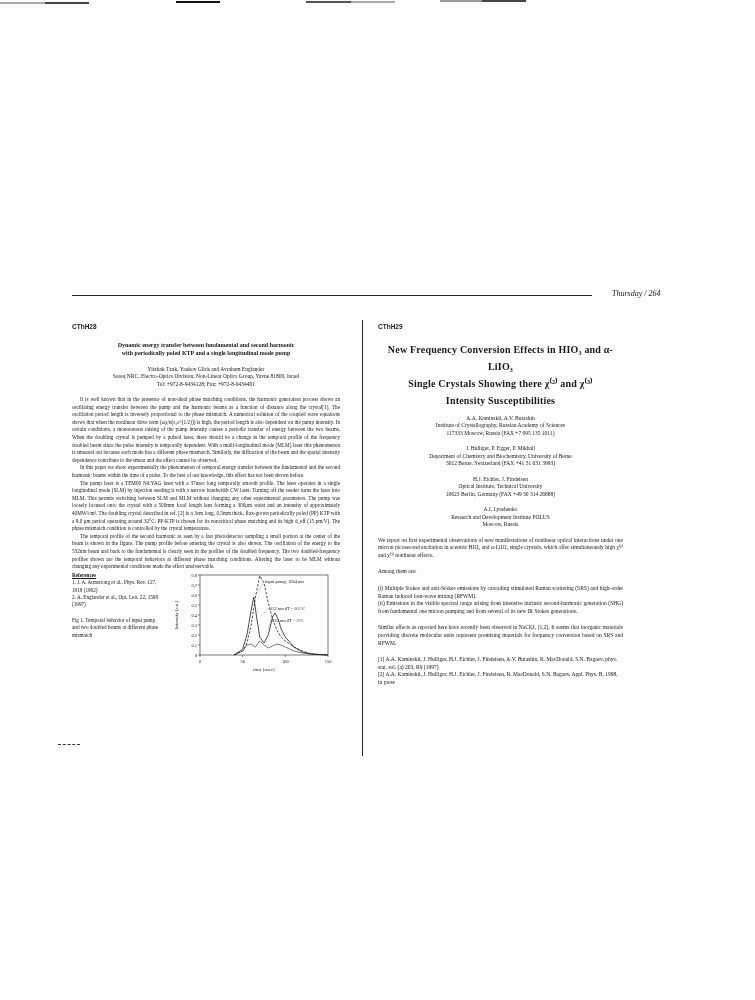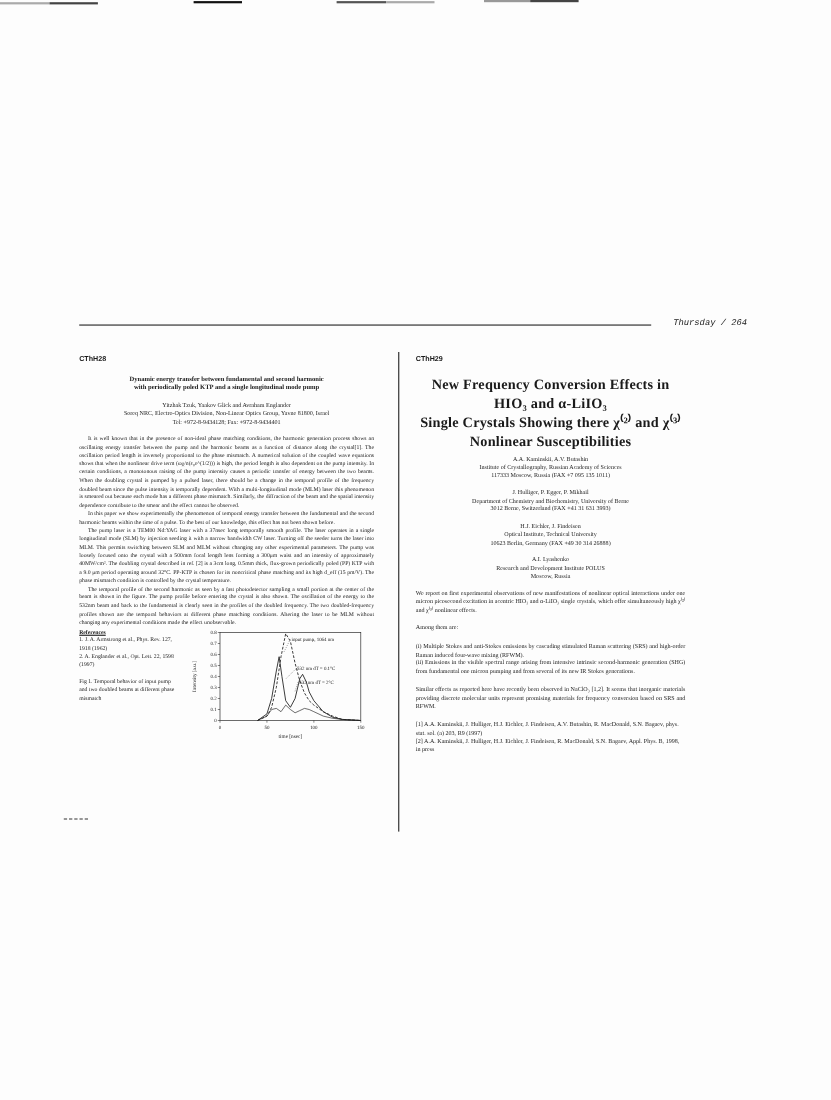--- a/index.html
+++ b/index.html
@@ -1,26 +1,26 @@
 <!DOCTYPE html>
 <html><head>
 <meta charset="utf-8">
 <style>
   html, body { margin:0; padding:0; background:#fdfdfd; }
   body { width:755px; height:1000px; position:relative; overflow:hidden; font-family:"Liberation Serif", serif; color:#1a1a1a; }
   .topmark { position:absolute; top:2px; height:2px; }
   .hr { position:absolute; top:295px; left:72px; width:520px; height:1px; background:#222; }
-  .running { position:absolute; top:289px; left:612px; font-size:8px; font-style:italic;font-family:Liberation Mono, monospace; }
+  .running { position:absolute; top:289px; left:612px; font-size:8px; font-style:italic; }
   .vdiv { position:absolute; left:362px; top:320px; width:1px; height:436px; background:#222; }
   .col { position:absolute; font-size:5.2px; line-height:7.6px; }
   .left { left:72px; top:323px; width:268px; }
   .right { left:378px; top:323px; width:245px; }
   .code { font-family:"Liberation Sans", sans-serif; font-size:6.5px; font-weight:bold; margin-bottom:10px; }
   .title { text-align:center; font-weight:bold; font-size:6px; line-height:8.5px; margin-bottom:8px; }
-  .rtitle { text-align:center; font-weight:bold; font-size:13px; line-height:17px; margin-bottom:6px; letter-spacing:0.2px; }
+  .rtitle { text-align:center; font-weight:bold; font-size:10px; line-height:17px; margin-bottom:6px; letter-spacing:0.2px; }
   .auth { text-align:center; font-size:5.5px; line-height:7.5px; }
   .affil { text-align:center; font-size:5.5px; line-height:7.5px; margin-bottom:8px; }
   .para { text-align:justify; text-indent:8px; margin:0; }
   .rpara { text-align:justify; margin:0 0 9px 0; font-size:5.5px; line-height:7.6px; }
   .refs-h { font-weight:bold; text-decoration:underline; margin-top:1px; }
   .lower { display:flex; gap:6px; }
   .lower-left { width:92px; font-size:5.2px; line-height:7.4px; }
   .cap { margin-top:8px; }
   .chart { position:relative; width:170px; height:110px; }
   .chart svg { position:absolute; left:0; top:0; }
@@ -106,21 +106,21 @@
         </svg>
     </div>
   </div>
 </div>
 
 <div class="col right">
   <div class="code">CThH29</div>
   <div class="rtitle">
     <div>New Frequency Conversion Effects in HIO₃ and α-LiIO₃</div>
     <div>Single Crystals Showing there χ⁽²⁾ and χ⁽³⁾</div>
-    <div>Nonlinear Susceptibilities</div>
+    <div>Intensity Susceptibilities</div>
   </div>
 
   <div>
     <div class="auth">A.A. Kaminskii, A.V. Butashin</div>
     <div class="auth">Institute of Crystallography, Russian Academy of Sciences</div>
     <div class="affil">117333 Moscow, Russia (FAX +7 095 135 1011)</div>
   </div>
   <div>
     <div class="auth">J. Hulliger, P. Egger, P. Mikhail</div>
     <div class="auth">Department of Chemistry and Biochemistry, University of Berne</div>

